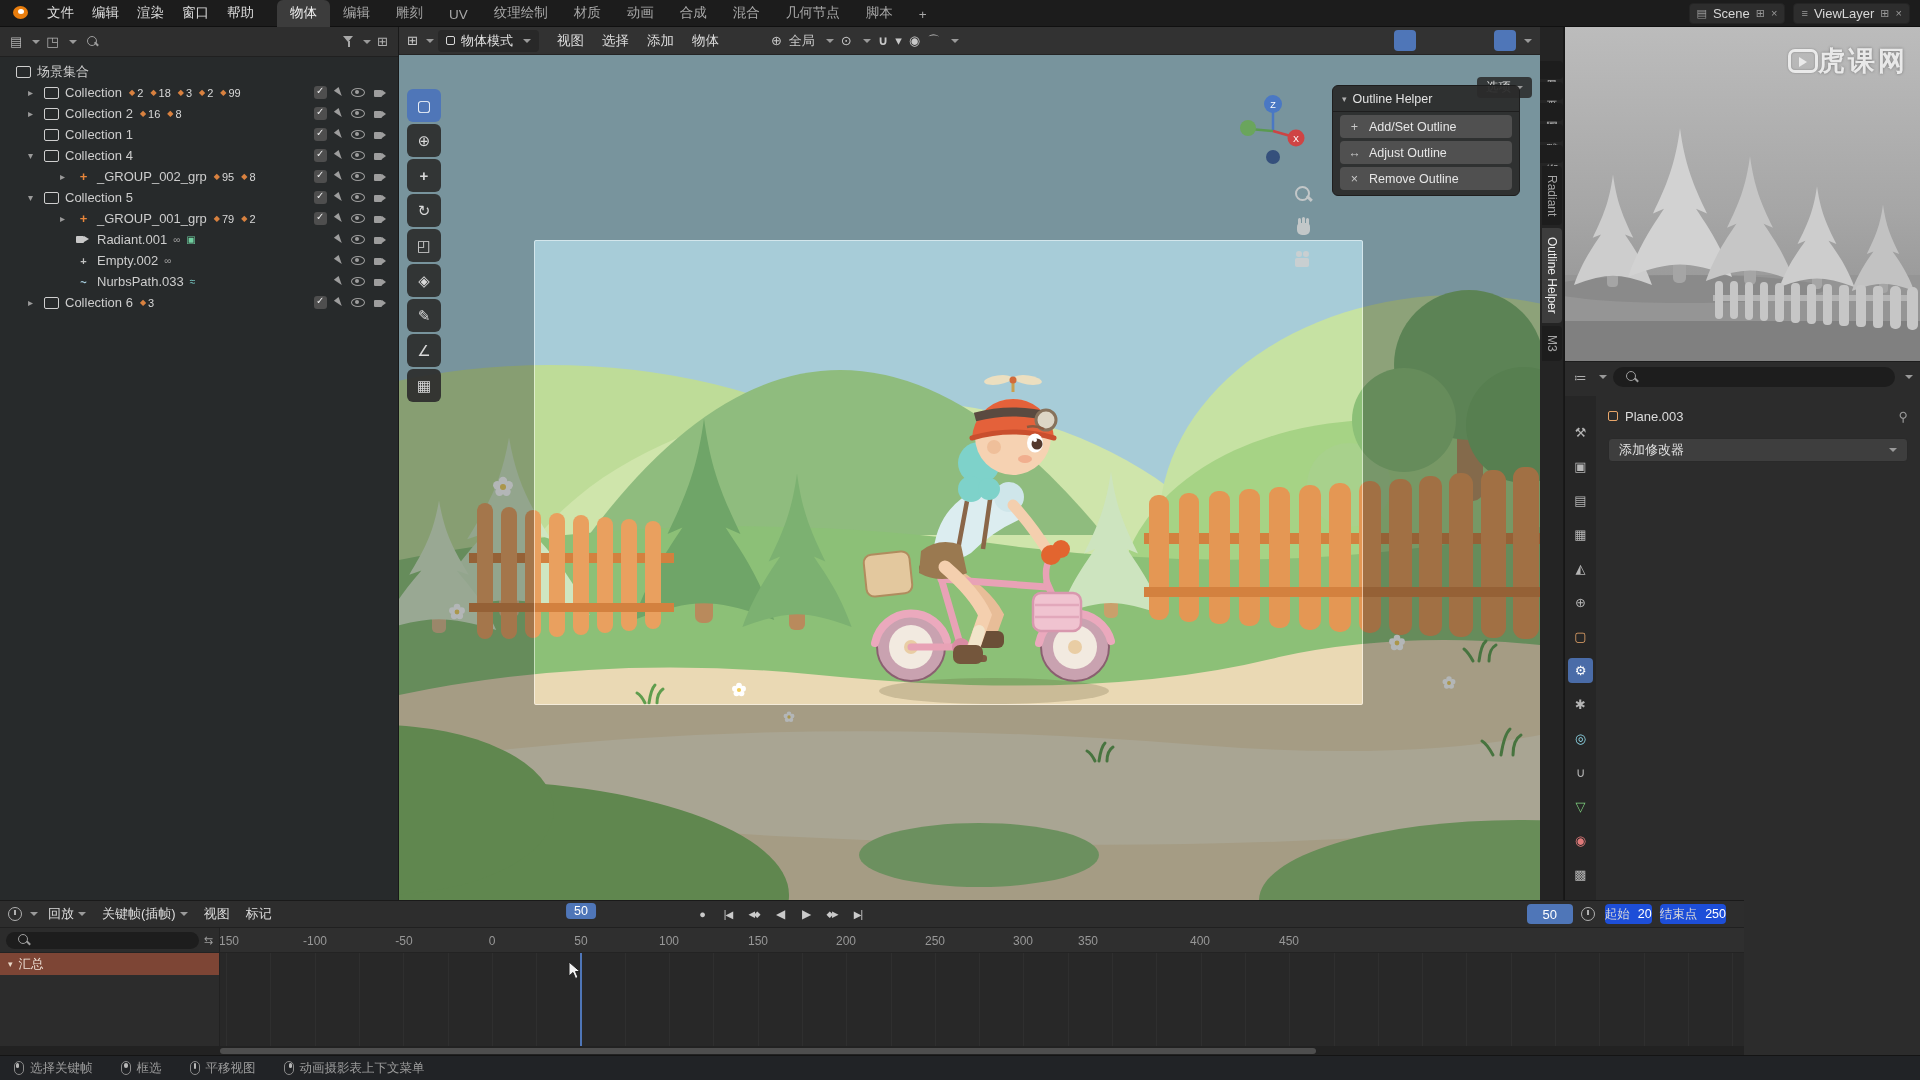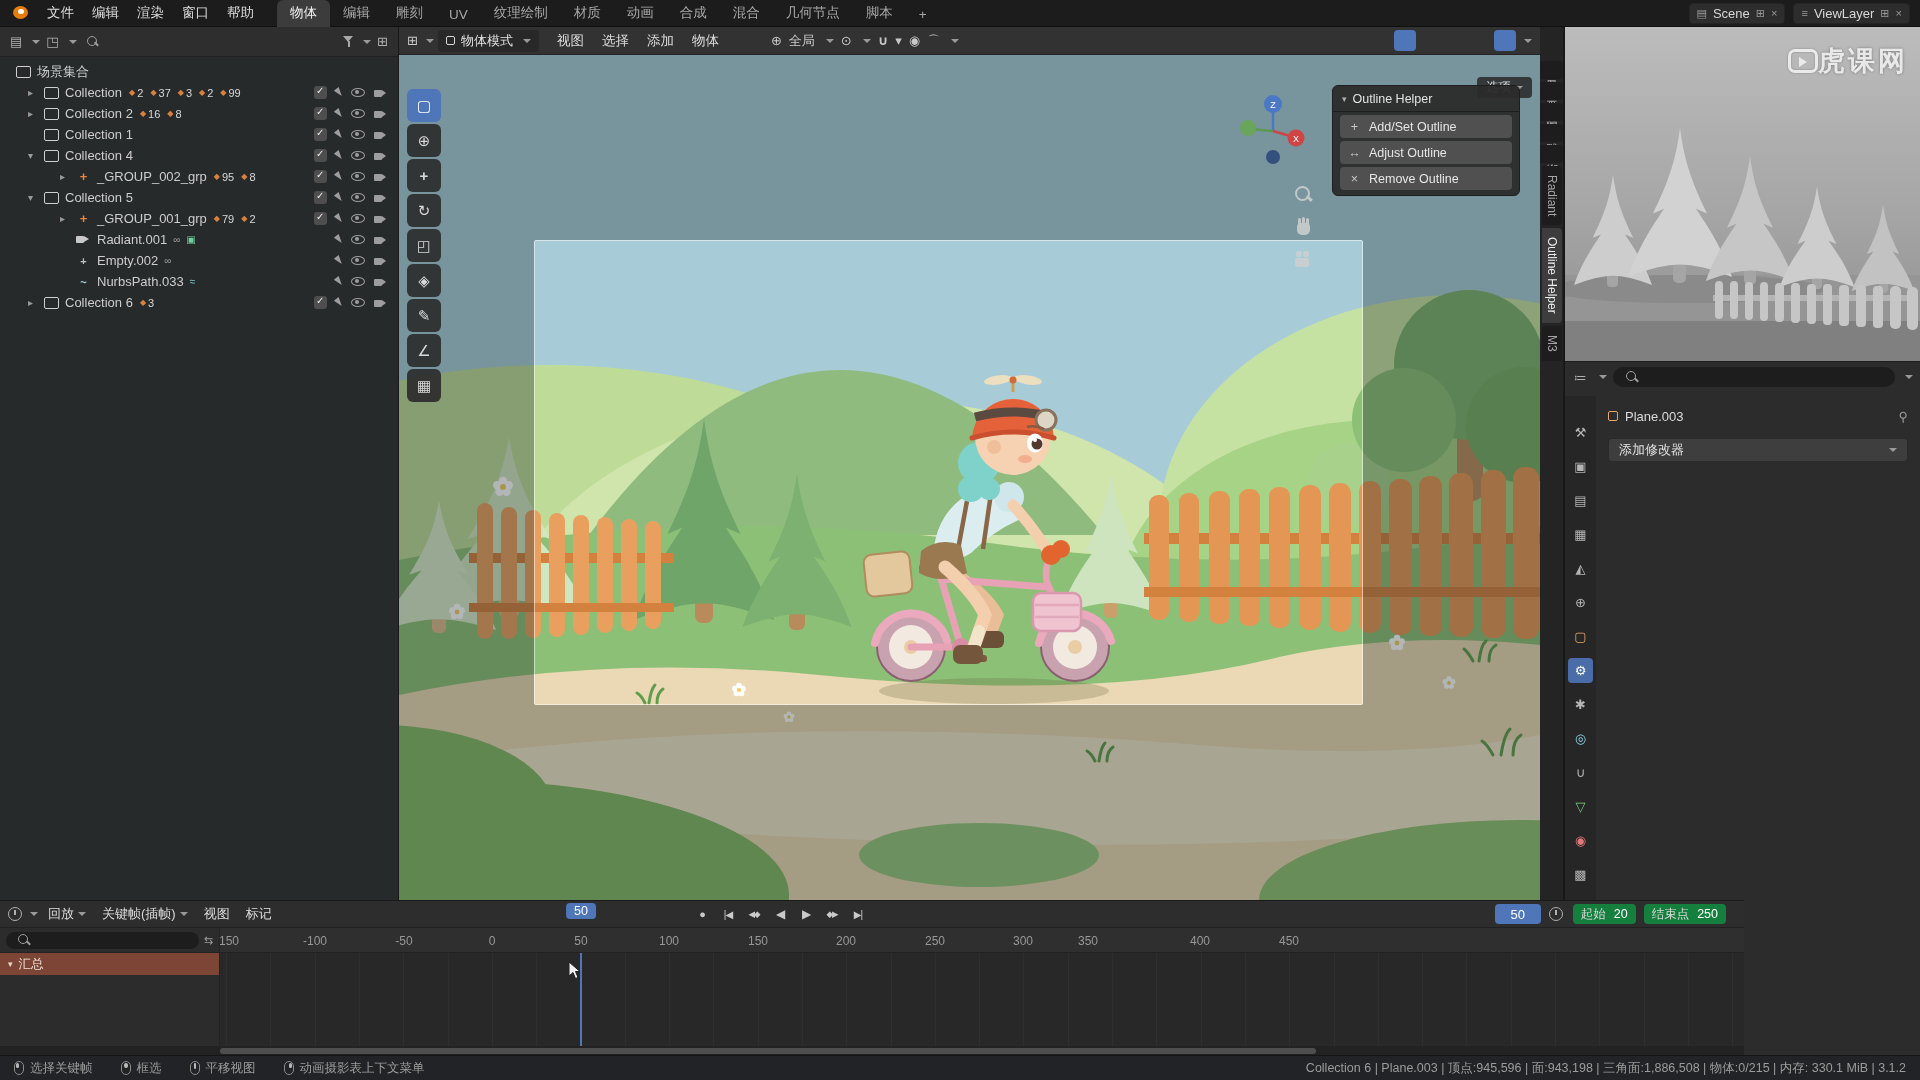--- a/index.html
+++ b/index.html
@@ -158,21 +158,21 @@
   .pbtn{min-width:24px;height:20px;display:flex;align-items:center;justify-content:center;color:#cacaca;font-size:10px;border-radius:3px;letter-spacing:-1px}
   .pbtn[data-ic="record"]::before{content:"●";font-size:11px}
   .pbtn[data-ic="jump-first"]::before{content:"|◀"}
   .pbtn[data-ic="prev-key"]::before{content:"◀◆";font-size:8.5px}
   .pbtn[data-ic="play-reverse"]::before{content:"◀";font-size:12px}
   .pbtn[data-ic="play"]::before{content:"▶";font-size:12px}
   .pbtn[data-ic="next-key"]::before{content:"◆▶";font-size:8.5px}
   .pbtn[data-ic="jump-last"]::before{content:"▶|"}
   .tl-fields{margin-left:auto;display:flex;align-items:center;gap:8px;margin-right:10px}
   .fpill{background:var(--accent);color:#fff;border-radius:4px;width:46px;height:20px;display:flex;align-items:center;justify-content:center;font-size:13px}
-  .rpill{background:#15803d;border-radius:4px;height:20px;display:flex;align-items:center;gap:8px;padding:0 8px;font-size:12.5px}
+  .rpill{background:#1d4ed8;border-radius:4px;height:20px;display:flex;align-items:center;gap:8px;padding:0 0;font-size:12.5px}
   .rpill .lab{color:#d8d8d8}.rpill .val{color:#fff}
   .tl-ruler{position:absolute;left:0;top:27px;right:0;height:25px;background:#2f2f2f;border-bottom:1px solid #232323}
   .rlabel{position:absolute;bottom:4px;transform:translateX(-50%);font-size:12px;color:#989898}
   .rlabel:nth-of-type(1){left:227px}.rlabel:nth-of-type(2){left:315px}.rlabel:nth-of-type(3){left:404px}
   .rlabel:nth-of-type(4){left:492px}.rlabel:nth-of-type(5){left:581px}.rlabel:nth-of-type(6){left:669px}
   .rlabel:nth-of-type(7){left:758px}.rlabel:nth-of-type(8){left:846px}.rlabel:nth-of-type(9){left:935px}
   .rlabel:nth-of-type(10){left:1023px}.rlabel:nth-of-type(11){left:1088px}.rlabel:nth-of-type(12){left:1200px}
   .rlabel:nth-of-type(13){left:1289px}
   .cfpill{position:absolute;left:581px;top:2px;transform:translateX(-50%);background:var(--accent);color:#fff;border-radius:4px;padding:1px 8px;font-size:12.5px;z-index:3}
   .tl-left{position:absolute;left:0;top:27px;width:220px;bottom:9px;background:#2c2c2c;border-right:1px solid #222}
@@ -261,21 +261,21 @@
         <span class="oicon"></span>
         <span class="olabel">场景集合</span>
 
       </div>
 
       <div class="orow" data-depth="1" data-state="closed" data-kind="collection" data-ctl="full">
         <span class="arrow"></span>
         <span class="oicon"></span>
         <span class="olabel">Collection</span>
         <span class="badge">2</span>
-        <span class="badge">37</span>
+        <span class="badge">18</span>
         <span class="badge">3</span>
         <span class="badge">2</span>
         <span class="badge">99</span>
 
         <span class="ctl">
           <span class="chkbox"></span>
           <span class="i-ptr"></span>
           <span class="i-eye"></span>
           <span class="i-cam"></span>
         </span>
@@ -881,14 +881,13 @@
       <span class="hint">
         <span class="mi" data-ic="mouse-mid"></span>
         <span>平移视图</span>
       </span>
 
       <span class="hint">
         <span class="mi" data-ic="mouse-right"></span>
         <span>动画摄影表上下文菜单</span>
       </span>
     </span>
-  <span class="stats">Collection 6 | Plane.003 | 顶点:945,596 | 面:943,198 | 三角面:1,886,508 | 物体:0/215 | 内存: 330.1 MiB | 3.1.2</span>
 </footer>
 
 </body></html>

